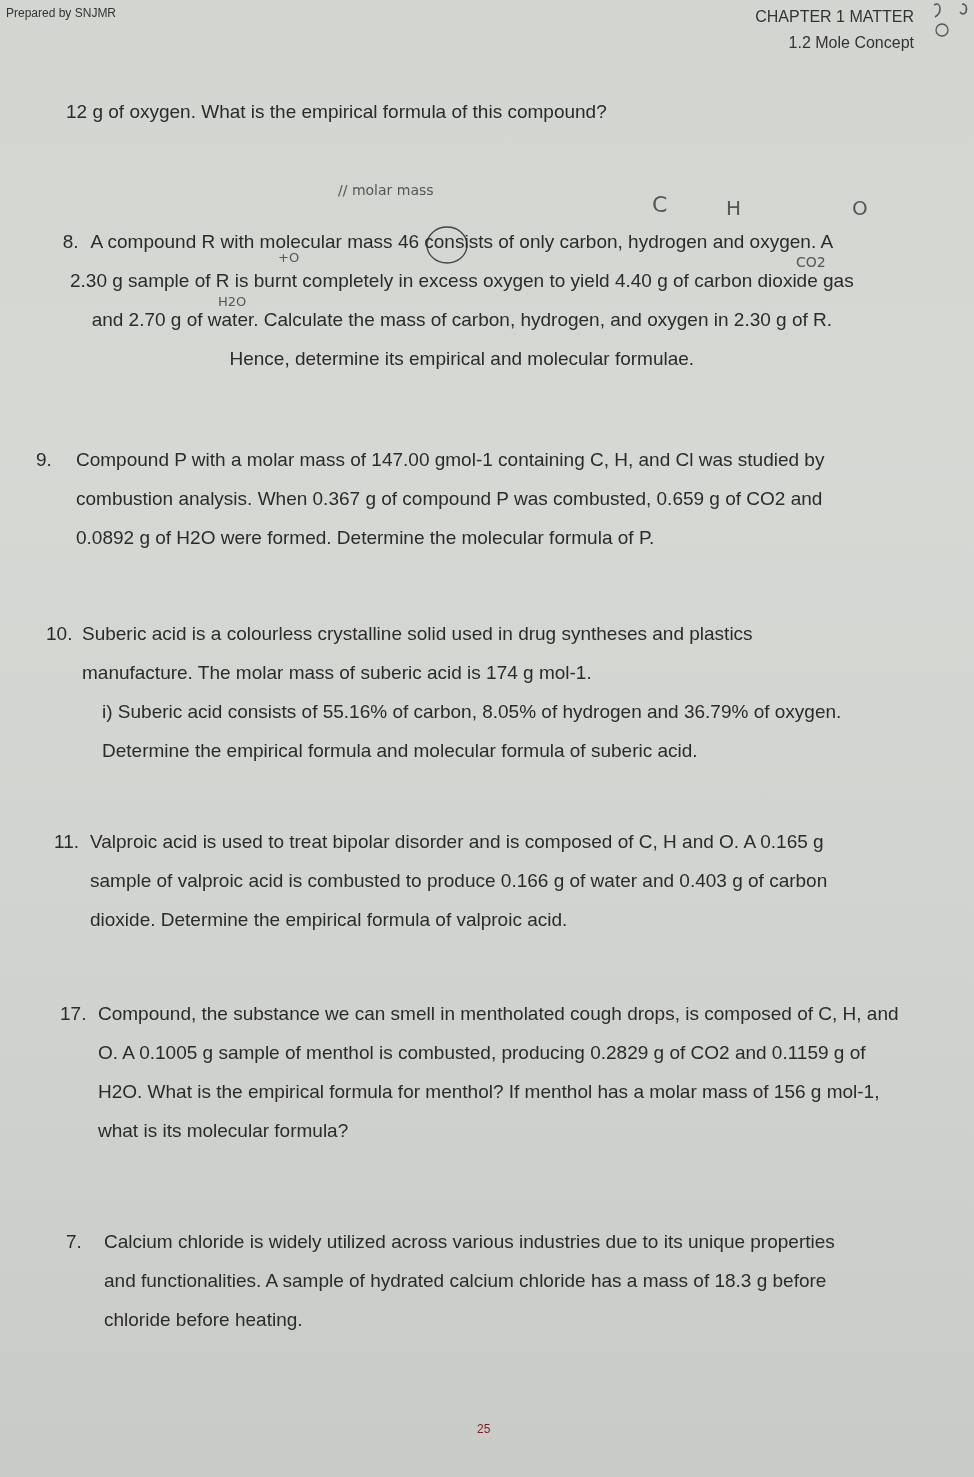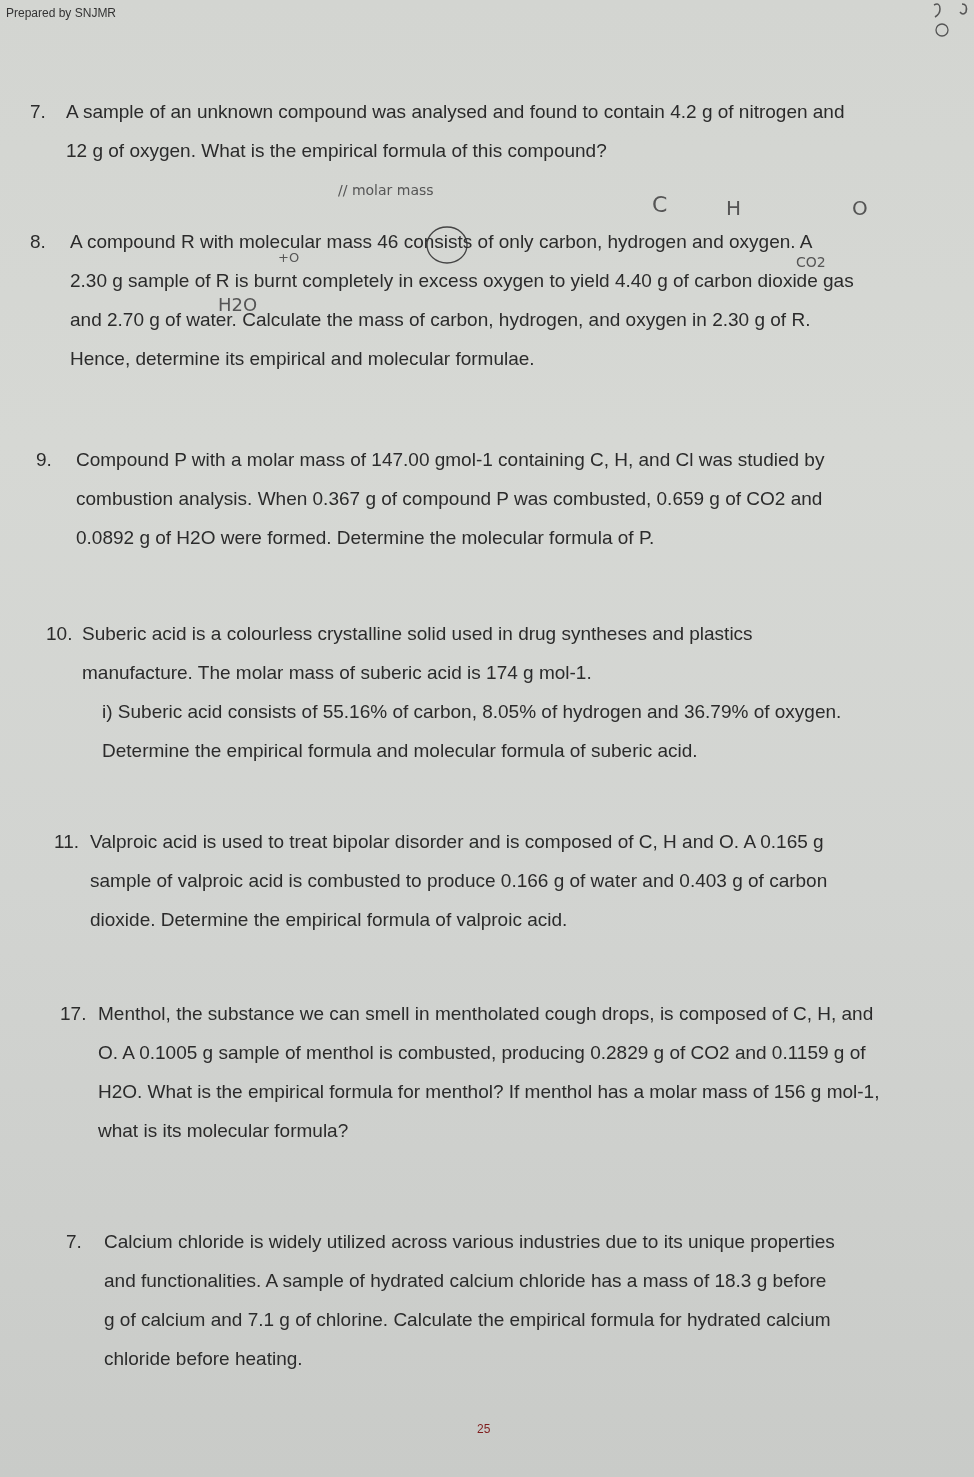--- a/index.html
+++ b/index.html
@@ -19,43 +19,46 @@
     .num { display: inline-block; }
     .hand { position: absolute; font-family: "DejaVu Sans", sans-serif; color: #555; font-size: 13px; }
     .page-num { position: absolute; left: 477px; top: 1422px; font-size: 12px; color: #7f1d1d; }
   </style>
 </head>
 <body>
 
 <div class="page">
 
   <div class="hdr-left">Prepared by SNJMR</div>
+  <div class="hdr-right">
+    <div>CHAPTER 1 MATTER</div>
+    <div>1.2 Mole Concept</div>
+  </div>
   <svg class="edge-scribble" viewBox="0 0 60 70">
     <path d="M20 5 q6 -3 6 4 q0 5 -5 8" stroke="#555" stroke-width="1.5" fill="none"></path>
     <circle cx="28" cy="30" r="6" stroke="#555" stroke-width="1.3" fill="none"></circle>
     <path d="M48 4 q6 0 4 8 q-3 4 -6 0" stroke="#555" stroke-width="1.5" fill="none"></path>
   </svg>
 
   <div class="q" style="left:30px; top:92px;">
-    <span class="line"><span class="num" style="width:36px">7.</span><span>A sample of an unknown compound was analysed and found to contain 4.2 g of nitrogen and</span></span>
     <span class="line" style="padding-left:36px">12 g of oxygen. What is the empirical formula of this compound?</span>
   </div>
 
   <div class="hand" style="left:338px; top:182px; font-size:14px;">// molar mass</div>
   <div class="hand" style="left:652px; top:192px; font-size:22px;">C</div>
   <div class="hand" style="left:726px; top:196px; font-size:20px;">H</div>
   <div class="hand" style="left:852px; top:196px; font-size:20px;">O</div>
   <div class="hand" style="left:278px; top:250px; font-size:13px;">+O</div>
   <div class="hand" style="left:796px; top:254px; font-size:14px;">CO2</div>
-  <div class="hand" style="left:218px; top:294px; font-size:18px;">H2O</div>
+  <div class="hand" style="left:218px; top:294px; font-size:13px;">H2O</div>
   <svg style="position:absolute; left:424px; top:224px;" width="46" height="42">
     <ellipse cx="23" cy="21" rx="20" ry="18" stroke="#444" stroke-width="1.3" fill="none"></ellipse>
   </svg>
 
-  <div class="q" style="left:30px; top:222px;">
+  <div class="q" style="left:30px; top:222px;text-align:center;">
     <span class="line"><span class="num" style="width:40px">8.</span><span>A compound R with molecular mass 46 consists of only carbon, hydrogen and oxygen. A</span></span>
     <span class="line" style="padding-left:40px">2.30 g sample of R is burnt completely in excess oxygen to yield 4.40 g of carbon dioxide gas</span>
     <span class="line" style="padding-left:40px">and 2.70 g of water. Calculate the mass of carbon, hydrogen, and oxygen in 2.30 g of R.</span>
     <span class="line" style="padding-left:40px">Hence, determine its empirical and molecular formulae.</span>
   </div>
 
   <div class="q" style="left:36px; top:440px;">
     <span class="line"><span class="num" style="width:40px">9.</span><span>Compound P with a molar mass of 147.00 gmol-1 containing C, H, and Cl was studied by</span></span>
     <span class="line" style="padding-left:40px">combustion analysis. When 0.367 g of compound P was combusted, 0.659 g of CO2 and</span>
     <span class="line" style="padding-left:40px">0.0892 g of H2O were formed. Determine the molecular formula of P.</span>
@@ -68,27 +71,26 @@
     <span class="line" style="padding-left:56px">Determine the empirical formula and molecular formula of suberic acid.</span>
   </div>
 
   <div class="q" style="left:54px; top:822px;">
     <span class="line"><span class="num" style="width:36px">11.</span><span>Valproic acid is used to treat bipolar disorder and is composed of C, H and O. A 0.165 g</span></span>
     <span class="line" style="padding-left:36px">sample of valproic acid is combusted to produce 0.166 g of water and 0.403 g of carbon</span>
     <span class="line" style="padding-left:36px">dioxide. Determine the empirical formula of valproic acid.</span>
   </div>
 
   <div class="q" style="left:60px; top:994px;">
-    <span class="line"><span class="num" style="width:38px">17.</span><span>Menthol, the substance we can smell in mentholated cough drops, is composed of C, H, and</span></span>
+    <span class="line"><span class="num" style="width:38px">17.</span><span>Compound, the substance we can smell in mentholated cough drops, is composed of C, H, and</span></span>
     <span class="line" style="padding-left:38px">O. A 0.1005 g sample of menthol is combusted, producing 0.2829 g of CO2 and 0.1159 g of</span>
     <span class="line" style="padding-left:38px">H2O. What is the empirical formula for menthol? If menthol has a molar mass of 156 g mol-1,</span>
     <span class="line" style="padding-left:38px">what is its molecular formula?</span>
   </div>
 
   <div class="q" style="left:66px; top:1222px;">
     <span class="line"><span class="num" style="width:38px">7.</span><span>Calcium chloride is widely utilized across various industries due to its unique properties</span></span>
     <span class="line" style="padding-left:38px">and functionalities. A sample of hydrated calcium chloride has a mass of 18.3 g before</span>
-    <span class="line" style="padding-left:38px">g of calcium and 7.1 g of chlorine. Calculate the empirical formula for hydrated calcium</span>
     <span class="line" style="padding-left:38px">chloride before heating.</span>
   </div>
 
   <div class="page-num">25</div>
 </div>
 
 </body></html>

